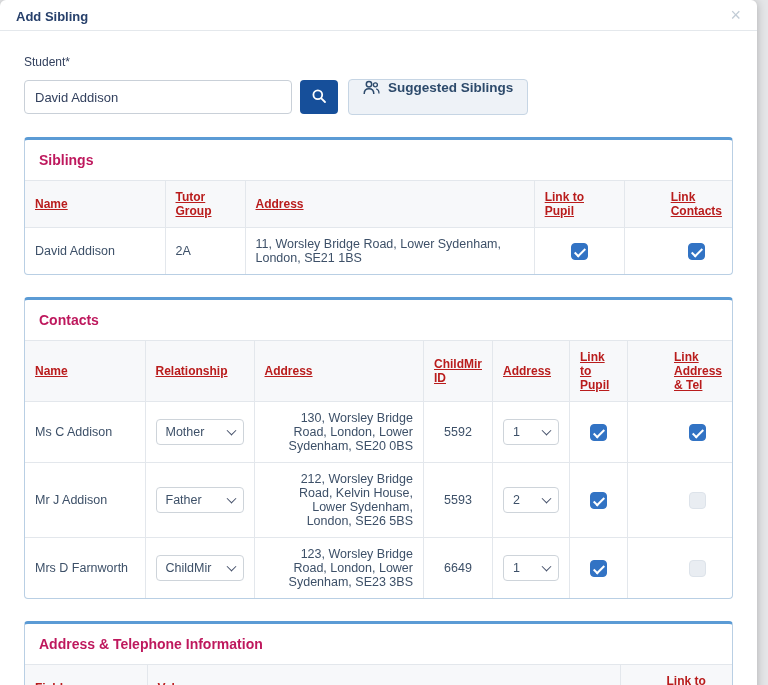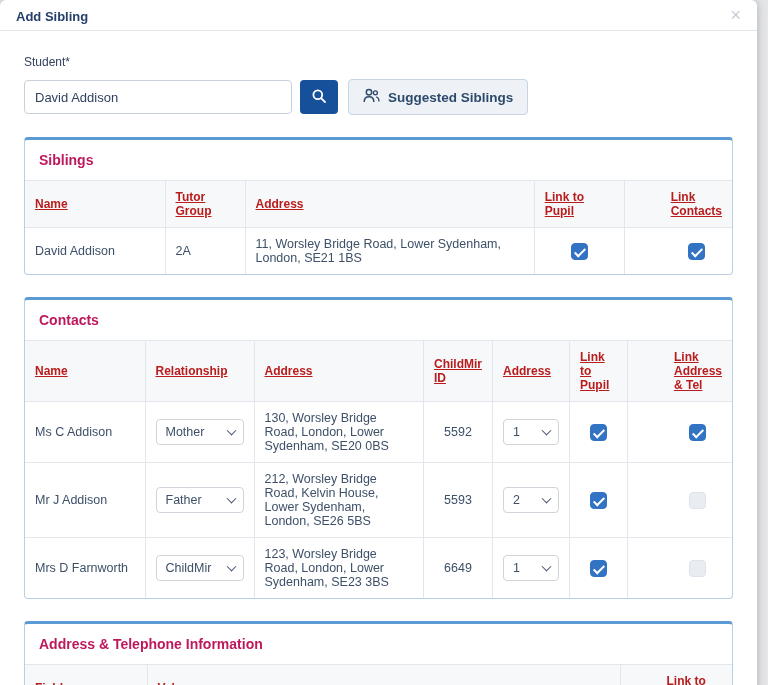--- a/index.html
+++ b/index.html
@@ -33,21 +33,21 @@
     font-family: inherit;
   }
   .search-btn {
     width: 38px; height: 34px; margin-left: 8px;
     background: #164f9a; border: none; border-radius: 4px;
     display: flex; align-items: center; justify-content: center;
     cursor: pointer;
   }
   .suggest-btn {
     height: 36px; margin-left: 10px;
-    display: flex; align-items: center; gap: 8px;
+    display: flex; align-items: flex-start; gap: 8px;
     background: #eef2f7; border: 1px solid #c6d5e4; border-radius: 4px;
     padding: 0 14px;
     font-size: 13.5px; font-weight: bold; color: #2d4a6b;
     cursor: pointer; font-family: inherit;
   }
   .panel {
     border: 1px solid #b9cfe4;
     border-top: 3px solid #5b9bd5;
     border-radius: 4px;
     margin-bottom: 22px;
@@ -58,21 +58,21 @@
   th {
     background: #f7f8fa; font-weight: bold; text-align: left;
     padding: 9px 10px; border: 1px solid #e3e7ec;
     color: #b91c1c; font-size: 12px; vertical-align: middle; text-decoration: underline;
   }
   td { padding: 9px 10px; border: 1px solid #e3e7ec; vertical-align: middle; }
   th:first-child, td:first-child { border-left: none; }
   th:last-child, td:last-child { border-right: none; padding-left: 46px; }
   tbody tr:last-child td { border-bottom: none; }
   .c { text-align: center; }
-  .addr { text-align: left; }
+  .addr { text-align: right; }
   input[type=checkbox] {
     appearance: none; -webkit-appearance: none;
     width: 17px; height: 17px; border-radius: 4px;
     background: #e9edf2; border: 1px solid #dde3ea;
     position: relative; cursor: pointer; vertical-align: middle;
   }
   input[type=checkbox]:checked { background: #3273c4; border-color: #3273c4; }
   input[type=checkbox]:checked::after {
     content: ""; position: absolute; left: 5px; top: 2px;
     width: 4px; height: 9px;

